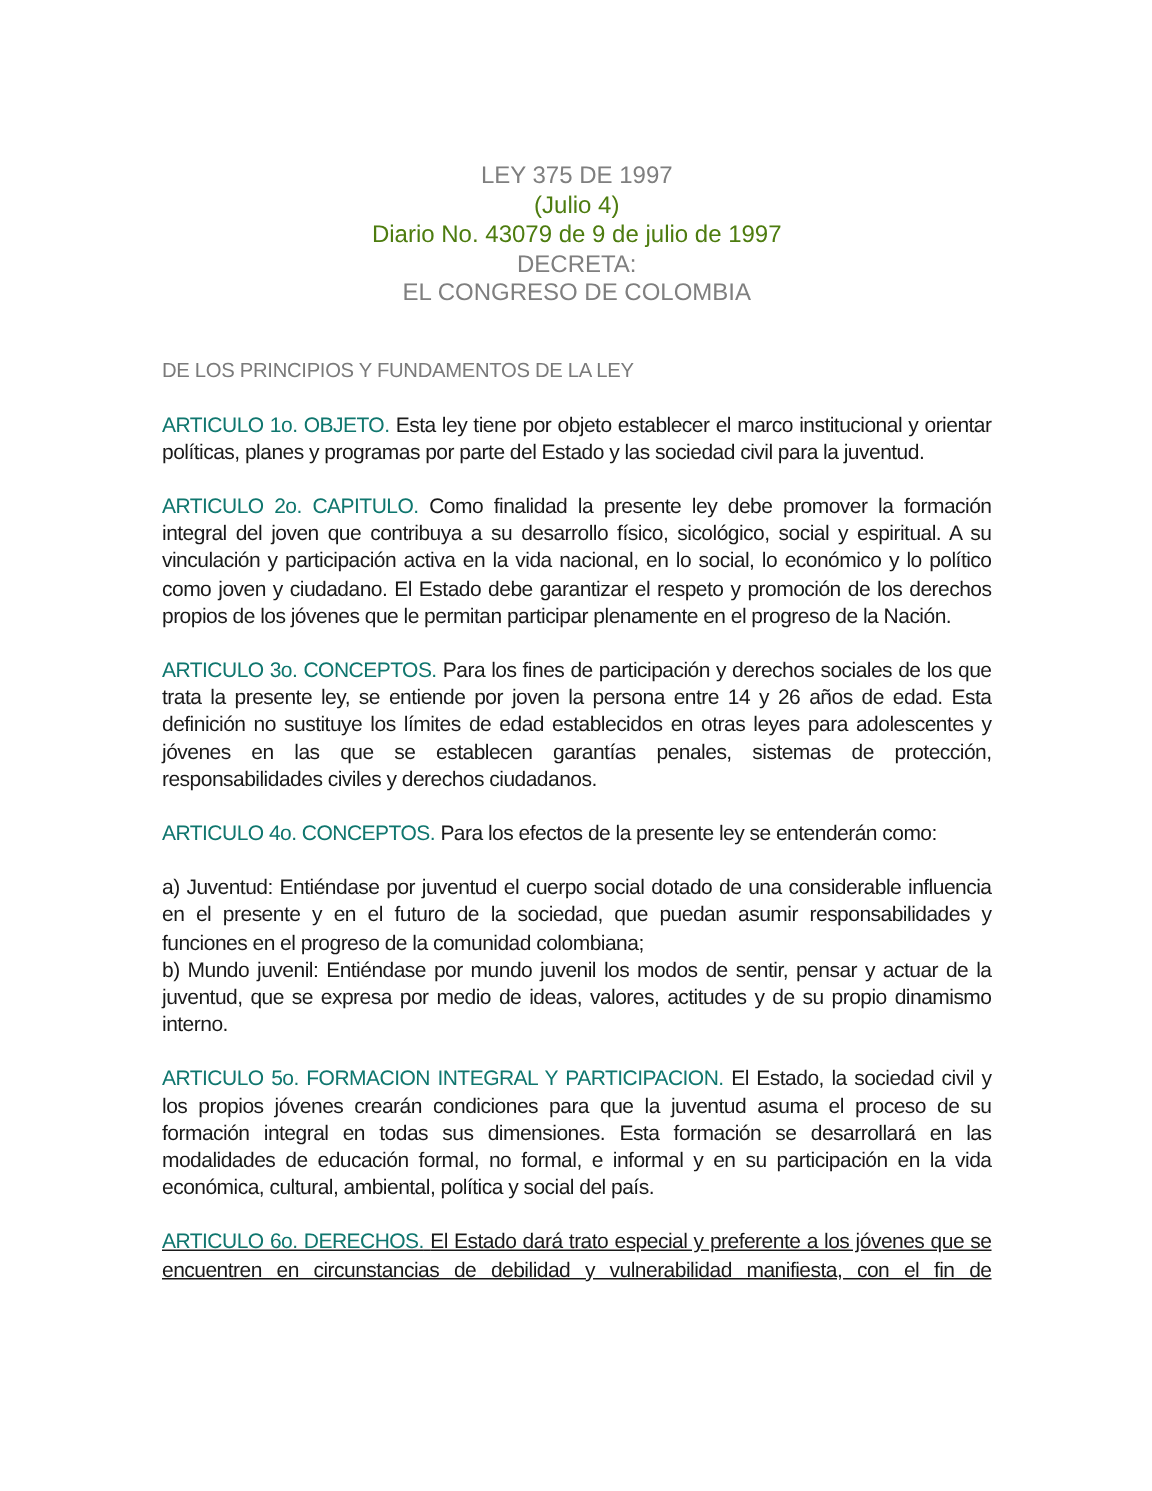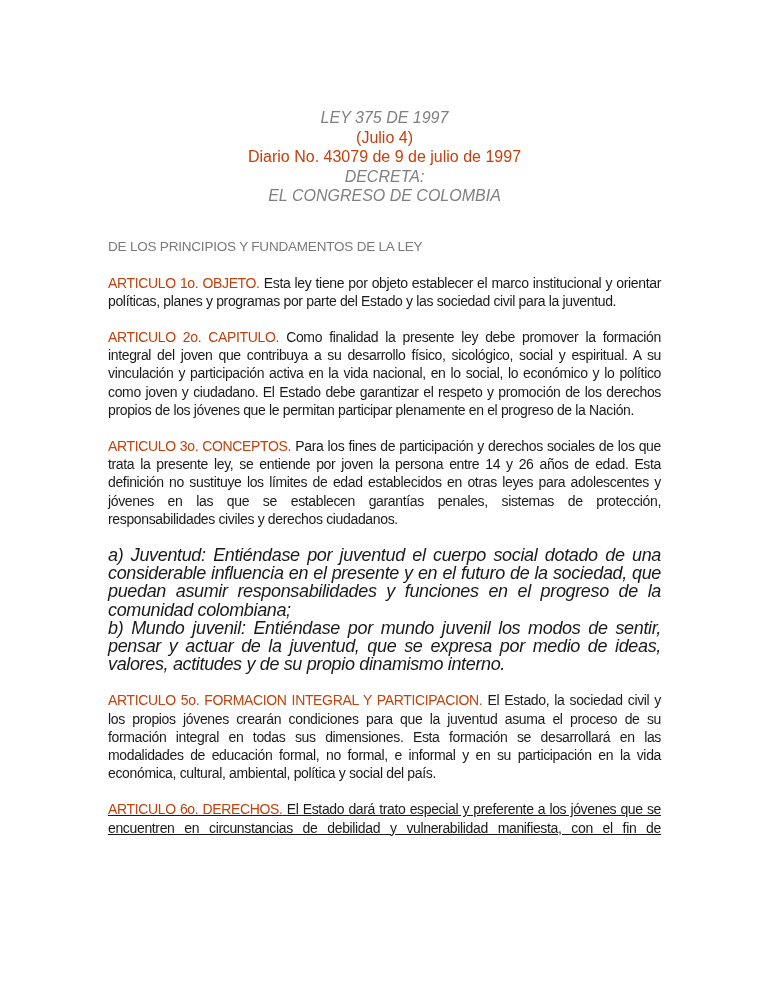--- a/index.html
+++ b/index.html
@@ -21,48 +21,47 @@
       top: 108px;
       width: 553px;
     }
     .title-block {
       text-align: center;
       font-size: 16px;
       line-height: 19.5px;
       margin-left: -20px;
       margin-right: -20px;
     }
-    .title-block .gray { color: #7f7f7f; font-style: italic; }
-    .title-block .dark { color: #c2410c; }
+    .title-block .gray { color: #7f7f7f; }
+    .title-block .dark { color: #4d7c0f; }
     .chapter {
       font-size: 13.5px;
       color: #7a7a7a;
       line-height: 18px;
       letter-spacing: -0.2px;
     }
     .chapter-label { margin-top: 1px; }
     .chapter-title { margin-top: 32px; }
     .article {
       font-size: 14px;
       line-height: 18.2px;
       text-align: justify;
       letter-spacing: -0.35px;
       word-spacing: 0px;
       margin-top: 18px;
     }
     .article .head {
-      color: #c2410c;
+      color: #0f766e;
     }
     .para {
-      font-size: 18px;
+      font-size: 14px;
       line-height: 18.2px;
       text-align: justify;
       letter-spacing: -0.35px;
       margin: 0;
-      font-style: italic;
     }
     .list-block { margin-top: 18px; }
     .last-line-justify { text-align-last: justify; text-decoration: underline; }
   </style>
 </head>
 <body>
 
 <div class="page">
 
   <div class="title-block">
@@ -83,20 +82,24 @@
   <div class="article">
     <span class="head">ARTICULO 2o. CAPITULO.</span>
     <span>Como finalidad la presente ley debe promover la formación integral del joven que contribuya a su desarrollo físico, sicológico, social y espiritual. A su vinculación y participación activa en la vida nacional, en lo social, lo económico y lo político como joven y ciudadano. El Estado debe garantizar el respeto y promoción de los derechos propios de los jóvenes que le permitan participar plenamente en el progreso de la Nación.</span>
   </div>
 
   <div class="article">
     <span class="head">ARTICULO 3o. CONCEPTOS.</span>
     <span>Para los fines de participación y derechos sociales de los que trata la presente ley, se entiende por joven la persona entre 14 y 26 años de edad. Esta definición no sustituye los límites de edad establecidos en otras leyes para adolescentes y jóvenes en las que se establecen garantías penales, sistemas de protección, responsabilidades civiles y derechos ciudadanos.</span>
   </div>
 
+  <div class="article">
+    <span class="head">ARTICULO 4o. CONCEPTOS.</span>
+    <span>Para los efectos de la presente ley se entenderán como:</span>
+  </div>
 
   <div class="list-block">
     <p class="para">a) Juventud: Entiéndase por juventud el cuerpo social dotado de una considerable influencia en el presente y en el futuro de la sociedad, que puedan asumir responsabilidades y funciones en el progreso de la comunidad colombiana;</p>
     <p class="para">b) Mundo juvenil: Entiéndase por mundo juvenil los modos de sentir, pensar y actuar de la juventud, que se expresa por medio de ideas, valores, actitudes y de su propio dinamismo interno.</p>
   </div>
 
   <div class="article">
     <span class="head">ARTICULO 5o. FORMACION INTEGRAL Y PARTICIPACION.</span>
     <span>El Estado, la sociedad civil y los propios jóvenes crearán condiciones para que la juventud asuma el proceso de su formación integral en todas sus dimensiones. Esta formación se desarrollará en las modalidades de educación formal, no formal, e informal y en su participación en la vida económica, cultural, ambiental, política y social del país.</span>
   </div>

